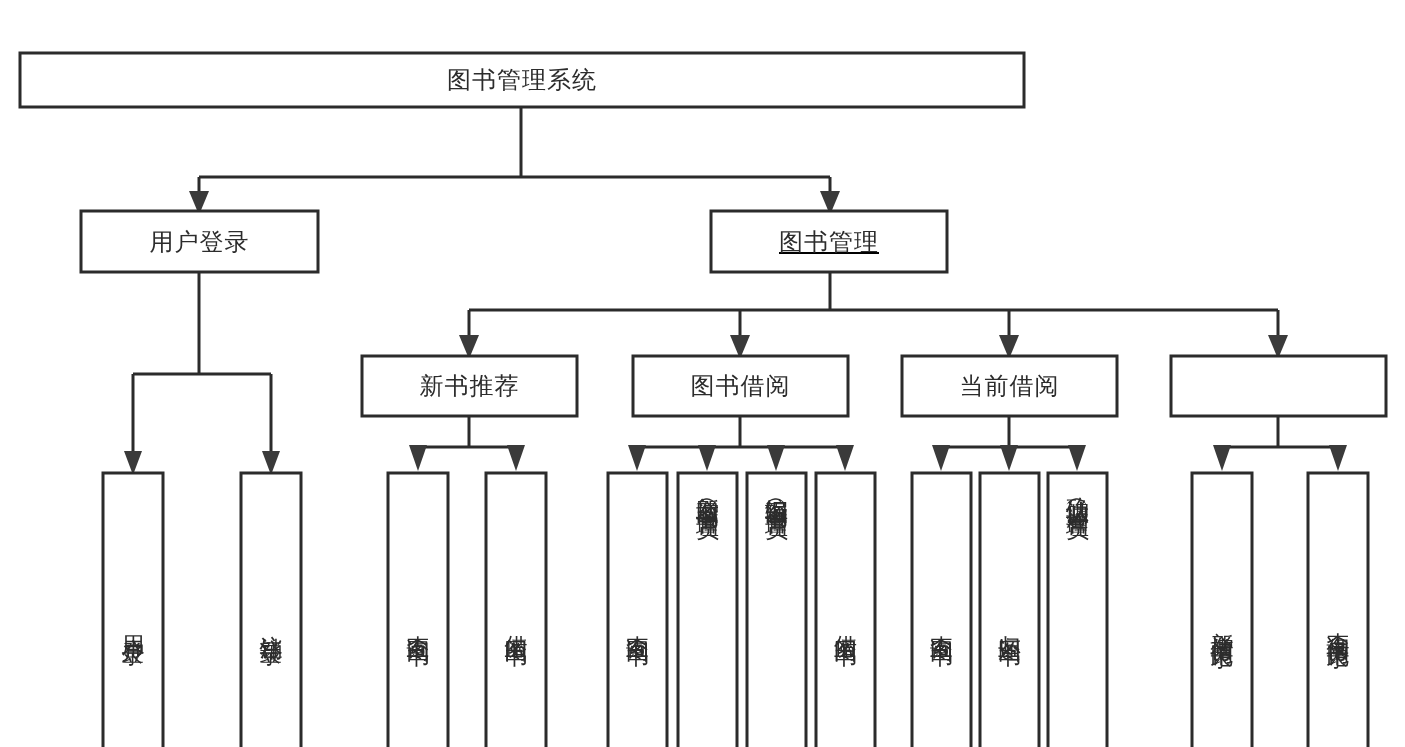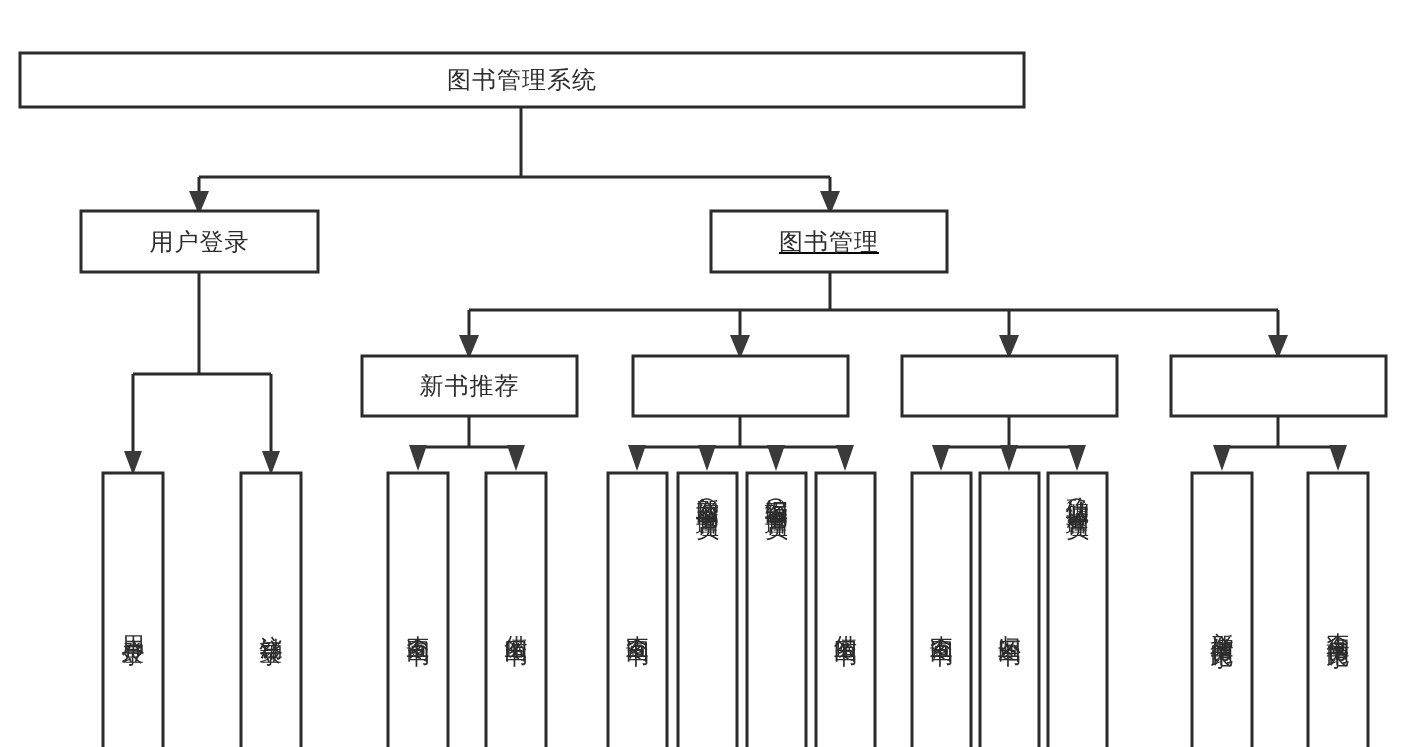--- a/index.html
+++ b/index.html
@@ -202,20 +202,26 @@
   <div class="hlabel-wrap" style="left:81px; top:172px; width:237px; height:61px;">
     <span class="hlabel-text">用户登录</span>
   </div>
   <div class="hlabel-wrap" style="left:711px; top:172px; width:236px; height:61px;text-decoration:underline;">
     <span class="hlabel-text">图书管理</span>
   </div>
 
   <div class="hlabel-wrap" style="left:362px; top:317px; width:215px; height:60px;justify-content:center;">
     <span class="hlabel-text">新书推荐</span>
   </div>
+  <div class="hlabel-wrap" style="left:633px; top:317px; width:215px; height:60px;">
+    <span class="hlabel-text">图书借阅</span>
+  </div>
+  <div class="hlabel-wrap" style="left:902px; top:317px; width:215px; height:60px;">
+    <span class="hlabel-text">当前借阅</span>
+  </div>
 
   <div class="vlabel-wrap" style="left:103px; top:434px; width:60px; height:299px;">
     <span class="vlabel-text">用户登录</span>
   </div>
   <div class="vlabel-wrap" style="left:241px; top:434px; width:60px; height:299px;">
     <span class="vlabel-text">注销登录</span>
   </div>
 
   <div class="vlabel-wrap" style="left:388px; top:434px; width:60px; height:299px;">
     <span class="vlabel-text">查询图书</span>

